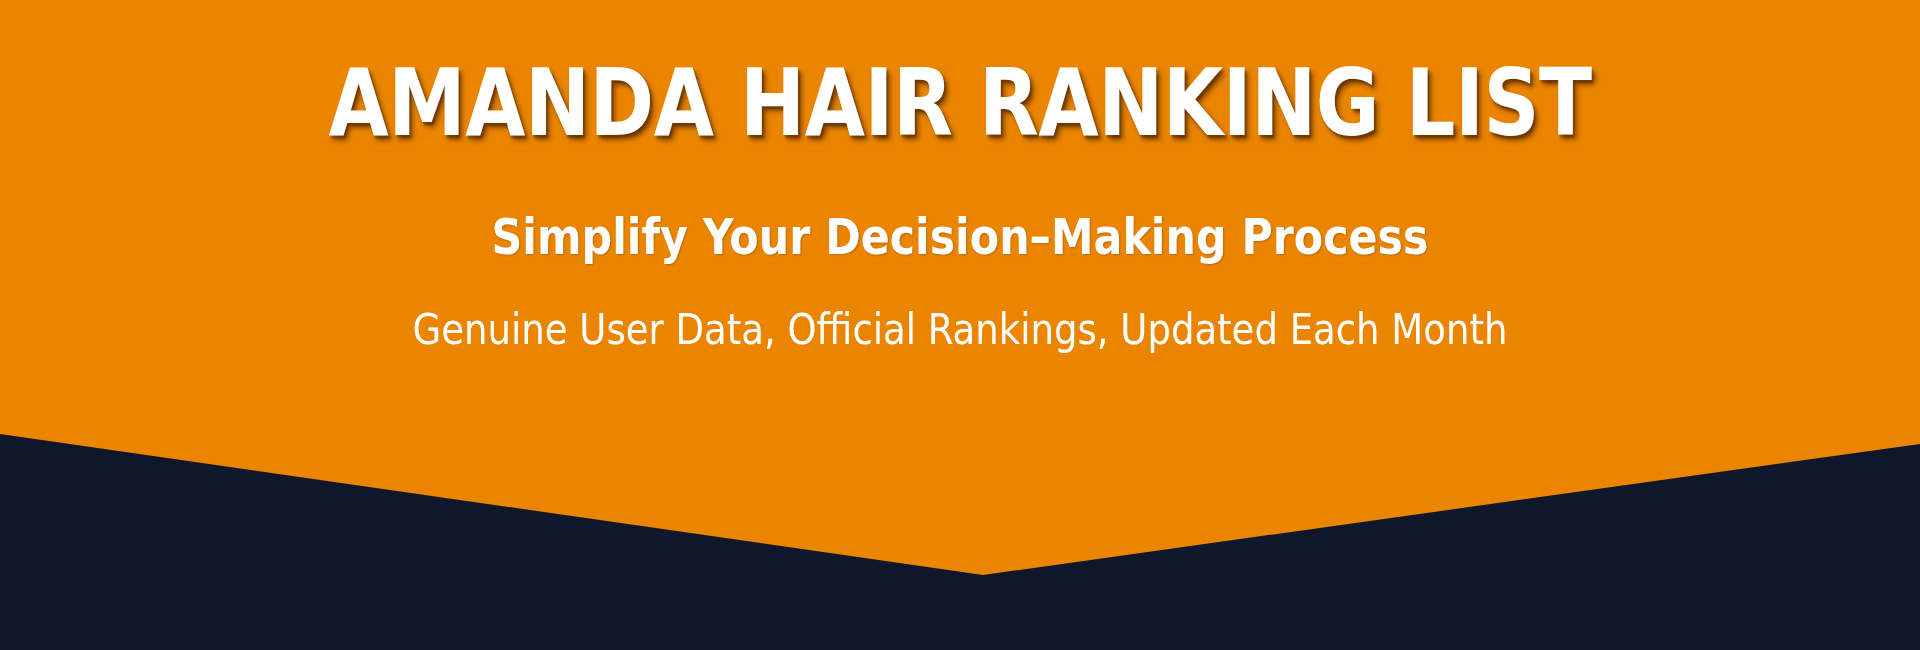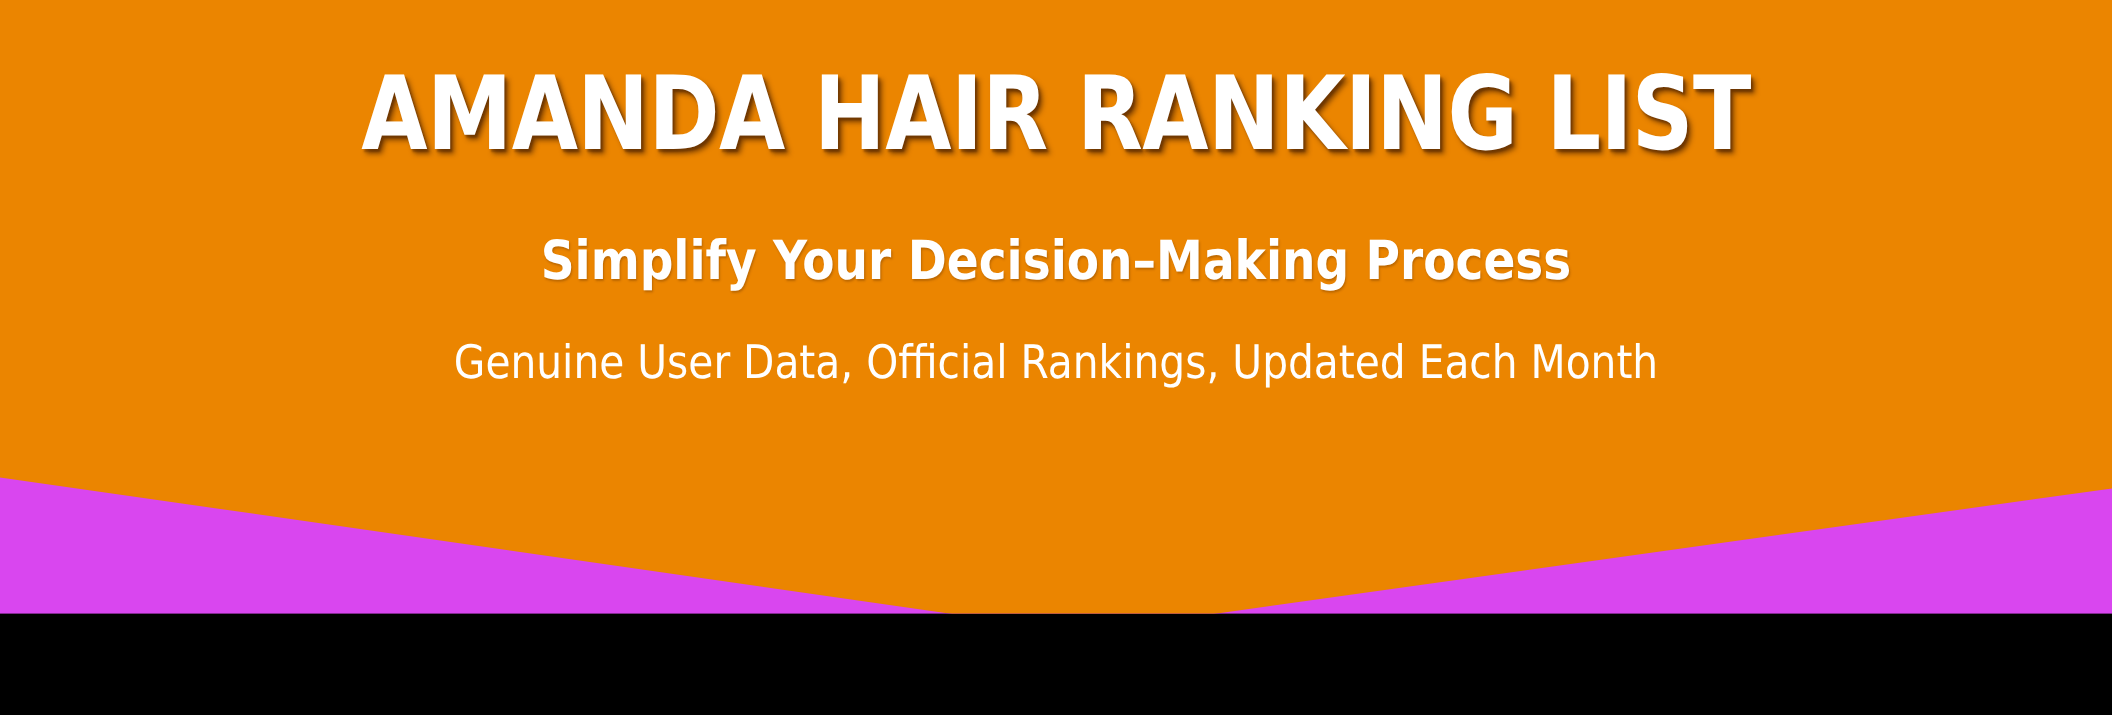--- a/index.html
+++ b/index.html
@@ -8,22 +8,22 @@
     padding: 0;
     background: #000000;
   }
   body {
     font-family: "Liberation Sans", sans-serif;
   }
 
   #stage {
     position: relative;
     width: 1920px;
-    height: 558px;
-    background: #d946ef;
+    height: 650px;
+    background: #0f172a;
     overflow: hidden;
   }
 
   
   #banner {
     position: absolute;
     left: 0;
     top: 0;
     width: 1920px;
     height: 650px;

